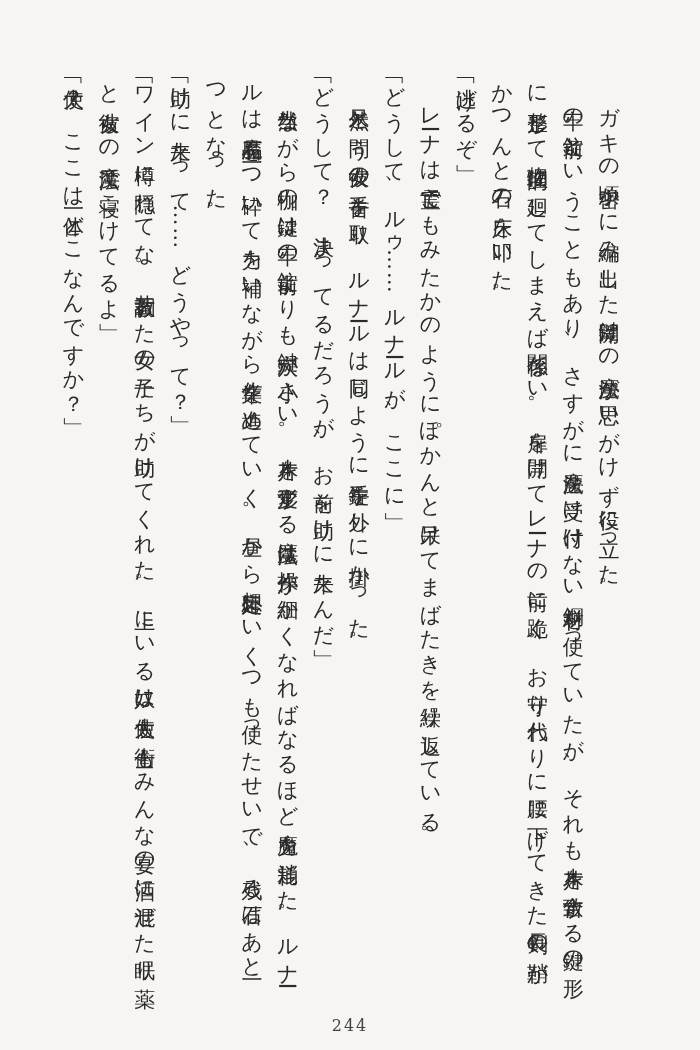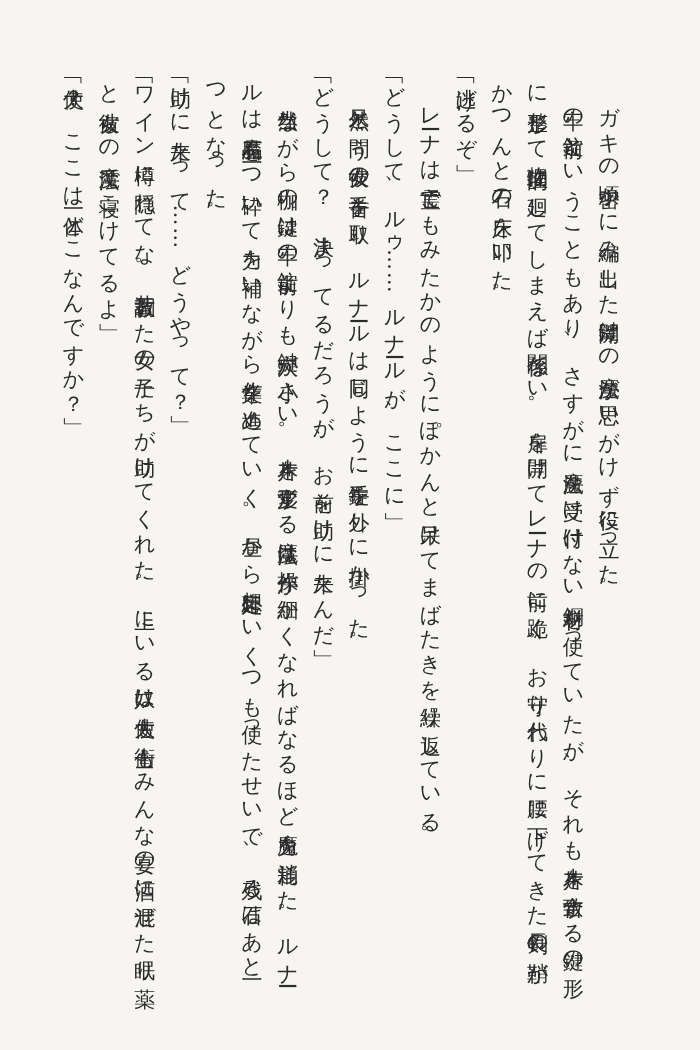--- a/index.html
+++ b/index.html
@@ -58,13 +58,14 @@
       <p>「逃げるぞ」</p>
       <p>　レーナは亡霊でもみたかのようにぽかんと呆けてまばたきを繰り返している。</p>
       <p>「どうして、ルゥ……ルナールが、ここに」</p>
       <p>　呆然と問う彼女の手首を取り、ルナールは同じように手錠を外しに掛かった。</p>
       <p>「どうして？　決まってるだろうが、お前を助けに来たんだ」</p>
       <p>　当然ながら枷の鍵は牢の錠前よりも鍵穴が小さい。木片を変形する魔法は操作が細かくなればなるほど魔力を消耗した。ルナールは魔晶石を一つ砕いて力を補いながら作業を進めていく。昼から想定外にいくつも使ったせいで、残る石はあと一つとなった。</p>
       <p>「助けに来たって……どうやって？」</p>
       <p>「ワイン樽に隠れてな。昔調教した女の子たちが助けてくれた。上にいる奴は大使も衛士もみんな宴の酒に混ぜた眠り薬と彼女らの魔法で寝こけてるよ」</p>
       <p>「大使？　ここは一体どこなんですか？」</p>
     </div>
+  <div class="page-number" style="color: rgb(69, 69, 69);">244</div>
 </div>
 
 </body></html>

